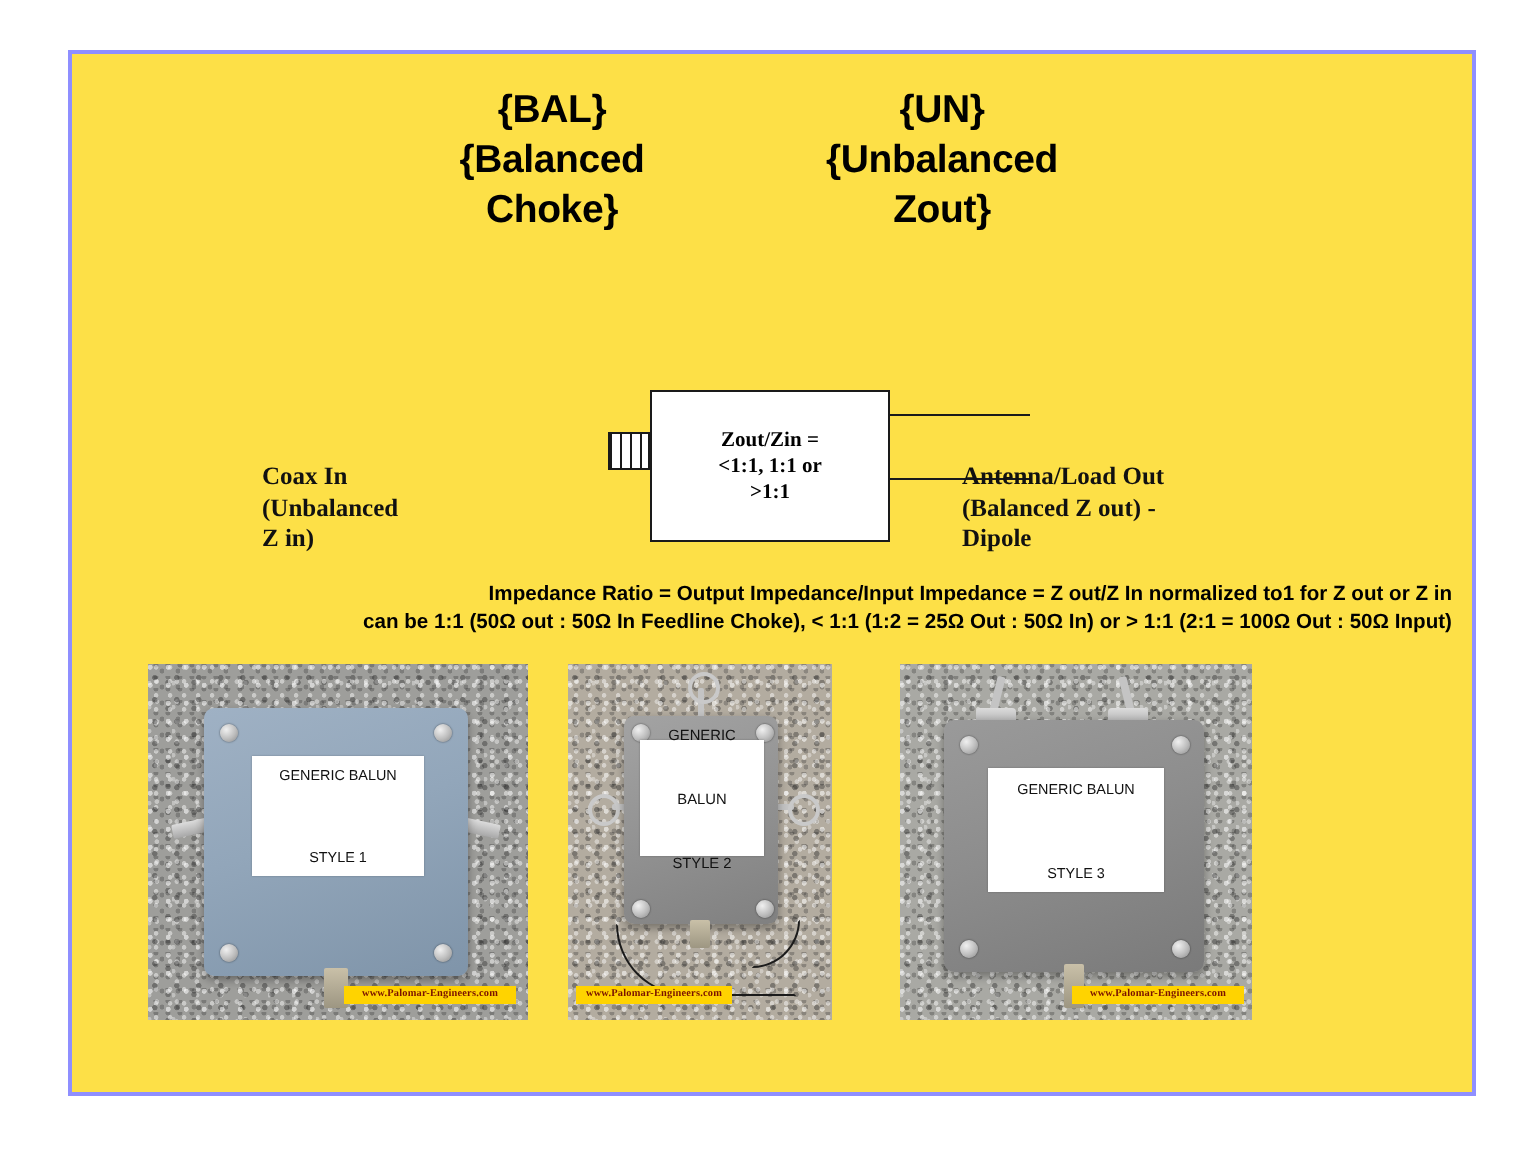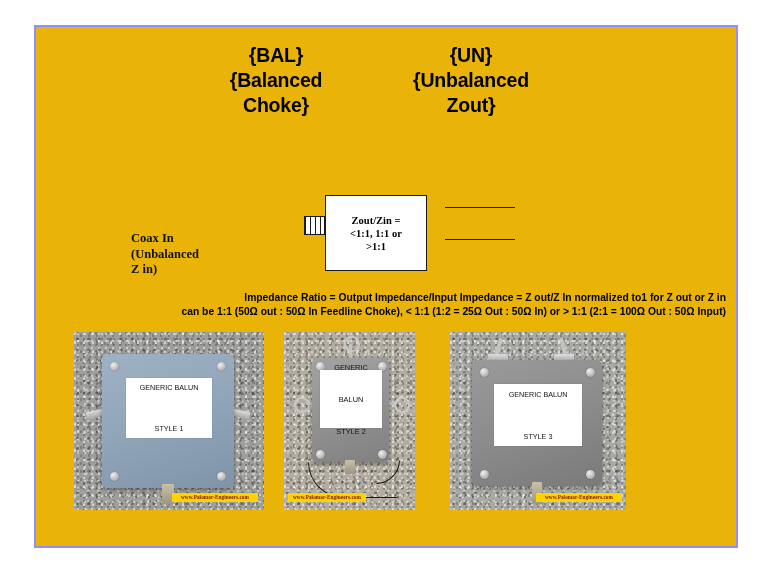--- a/index.html
+++ b/index.html
@@ -17,21 +17,21 @@
   }
 
   #slide {
     position: absolute;
     left: 34px;
     top: 25px;
     width: 704px;
     height: 523px;
     box-sizing: border-box;
     border: 2px solid #8f8fff;
-    background: #eab308;
+    background: #fde047;
   }
 
   
   .title-row {
     position: absolute;
     top: 16px;
     left: 0;
     width: 100%;
     height: 100px;
   }
@@ -66,21 +66,21 @@
     white-space: nowrap;
     margin-top: 24px;
   }
   .dlabel.coax { left: 95px; top: 25px; }
   .dlabel.ant  { left: 445px; top: 25px; }
 
   .balun-box {
     position: absolute;
     left: 289px;
     top: 13px;
-    width: 102px;
+    width: 120px;
     height: 76px;
     border: 1.4px solid #1a1a1a;
     background: #ffffff;
     box-sizing: border-box;
     display: flex;
     flex-direction: column;
     align-items: center;
     justify-content: center;
   }
   .balun-box .btxt {
@@ -299,20 +299,25 @@
 
     <div class="balun-box">
       <span class="btxt">Zout/Zin =</span>
       <span class="btxt">&lt;1:1, 1:1 or</span>
       <span class="btxt">&gt;1:1</span>
     </div>
 
     <div class="lead top"></div>
     <div class="lead bottom"></div>
 
+    <div class="dlabel ant">
+      <div>Antenna/Load Out</div>
+      <div>(Balanced Z out) -</div>
+      <div>Dipole</div>
+    </div>
   </div>
 
   <div class="ratio-note">
     <div>Impedance Ratio  = Output Impedance/Input Impedance = Z out/Z In normalized to1 for Z out or Z in</div>
     <div>can be 1:1 (50Ω out : 50Ω In Feedline Choke), &lt; 1:1 (1:2 = 25Ω Out : 50Ω In) or &gt; 1:1 (2:1 = 100Ω Out : 50Ω Input)</div>
   </div>
 
   <div class="photos">
 
     <div class="photo p1">

